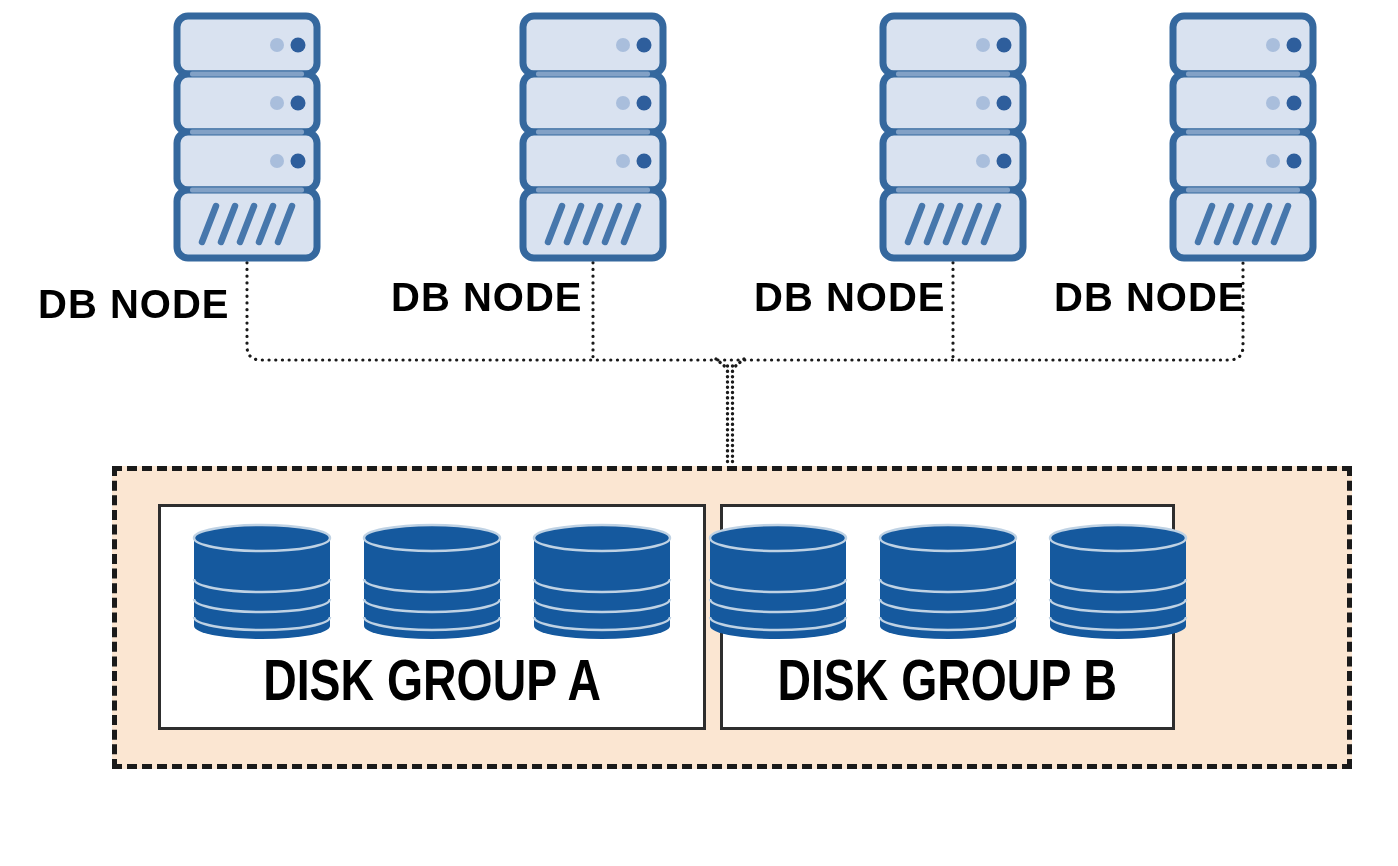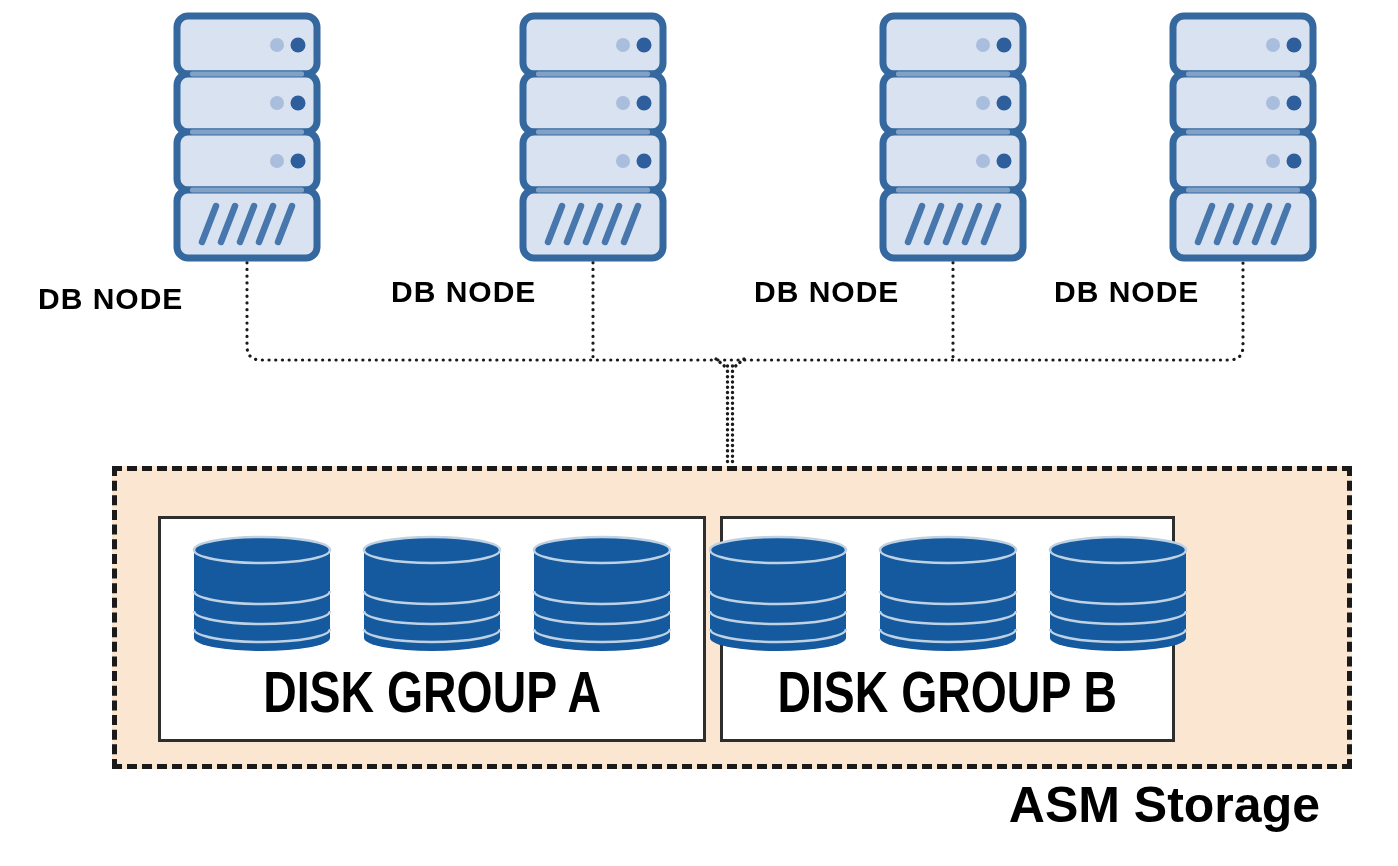--- a/index.html
+++ b/index.html
@@ -3,32 +3,32 @@
 <meta charset="utf-8">
 <style>
   html,body{margin:0;padding:0;background:#fff;}
   #canvas{
     position:relative;width:1398px;height:866px;background:#ffffff;
     font-family:"Liberation Sans",sans-serif;overflow:hidden;
   }
   .server{position:absolute;top:12px;width:150px;height:250px;}
   .server svg{display:block;width:100%;height:100%;}
   .node-label{
-    position:absolute;font-weight:bold;font-size:30px;line-height:1;
+    position:absolute;font-weight:bold;font-size:40px;line-height:1;
     letter-spacing:1px;color:#000;white-space:nowrap;
   }
   .connectors{position:absolute;left:0;top:0;width:1398px;height:866px;pointer-events:none;}
   .asm-box{
     position:absolute;left:112px;top:466px;width:1240px;height:303px;
     background:#FBE6D2;border:5px dashed #1a1a1a;box-sizing:border-box;
   }
   .group-box{
     position:absolute;top:33px;height:226px;background:#ffffff;
     border:3px solid #2e2e2e;box-sizing:border-box;
-    display:flex;flex-direction:column;align-items:center;padding-top:16px;margin-top:12px;
+    display:flex;flex-direction:column;align-items:center;padding-top:16px;
   }
   .group-box.a{left:41px;width:548px;}
   .group-box.b{left:603px;width:455px;}
   .disk-row{display:flex;gap:30px;}
   .disk{width:140px;height:118px;}
   .disk svg{display:block;width:100%;height:100%;}
   .group-label{
     margin-top:10px;font-weight:bold;font-size:58px;line-height:1;color:#000;
     transform:scaleX(0.8);transform-origin:center;white-space:nowrap;
   }
@@ -161,15 +161,14 @@
             <svg>
               <use href="#sym-disk"></use>
             </svg>
           </div>
       </div>
       <div class="group-label">DISK GROUP B</div>
     </div>
 
   </div>
 
-  <div class="asm-label">ASM Storage</div>
 
 </div>
 
 </body></html>

